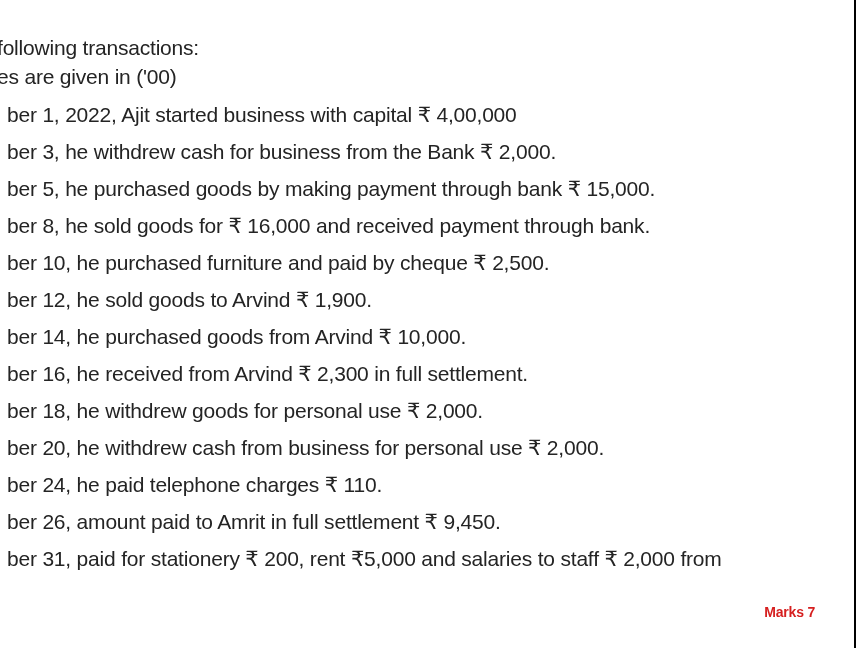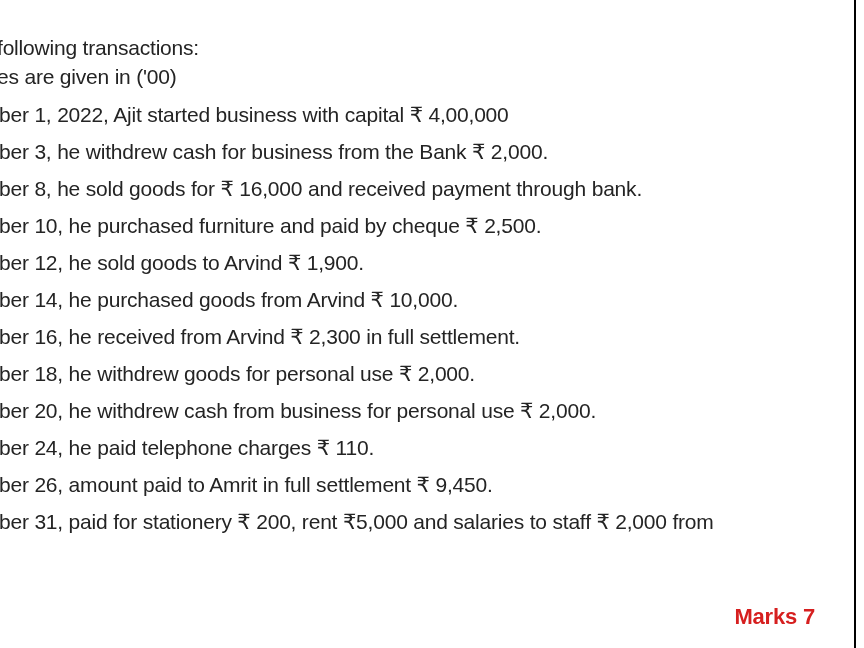--- a/index.html
+++ b/index.html
@@ -28,29 +28,30 @@
   }
   .transactions-block {
     position: absolute;
     top: 96px;
     left: -1px;
     font-size: 21px;
     line-height: 37px;
     letter-spacing: -0.2px;
     white-space: nowrap;
     font-weight: 500;
+    padding-left: 8px;
   }
   .doc-line {
     white-space: nowrap;
   }
   .marks-badge {
     position: absolute;
     top: 604px;
     right: 49px;
-    font-size: 22px;
+    font-size: 14px;
     font-weight: bold;
     letter-spacing: -0.2px;
     color: #d61f1f;
   }
   .page-vrule {
     position: absolute;
     top: 0;
     left: 854px;
     width: 2px;
     height: 648px;
@@ -63,20 +64,21 @@
 <div class="page">
 
   <div class="intro-block">
       <div class="doc-line">following transactions:</div>
       <div class="doc-line">es are given in ('00)</div>
     </div>
 
   <div class="transactions-block">
       <div class="doc-line">ber 1, 2022, Ajit started business with capital ₹ 4,00,000</div>
       <div class="doc-line">ber 3, he withdrew cash for business from the Bank ₹ 2,000.</div>
+      <div class="doc-line">ber 5, he purchased goods by making payment through bank ₹ 15,000.</div>
       <div class="doc-line">ber 8, he sold goods for ₹ 16,000 and received payment through bank.</div>
       <div class="doc-line">ber 10, he purchased furniture and paid by cheque ₹ 2,500.</div>
       <div class="doc-line">ber 12, he sold goods to Arvind ₹ 1,900.</div>
       <div class="doc-line">ber 14, he purchased goods from Arvind ₹ 10,000.</div>
       <div class="doc-line">ber 16, he received from Arvind ₹ 2,300 in full settlement.</div>
       <div class="doc-line">ber 18, he withdrew goods for personal use ₹ 2,000.</div>
       <div class="doc-line">ber 20, he withdrew cash from business for personal use ₹ 2,000.</div>
       <div class="doc-line">ber 24, he paid telephone charges ₹ 110.</div>
       <div class="doc-line">ber 26, amount paid to Amrit in full settlement ₹ 9,450.</div>
       <div class="doc-line">ber 31, paid for stationery ₹ 200, rent ₹5,000 and salaries to staff ₹ 2,000 from</div>

